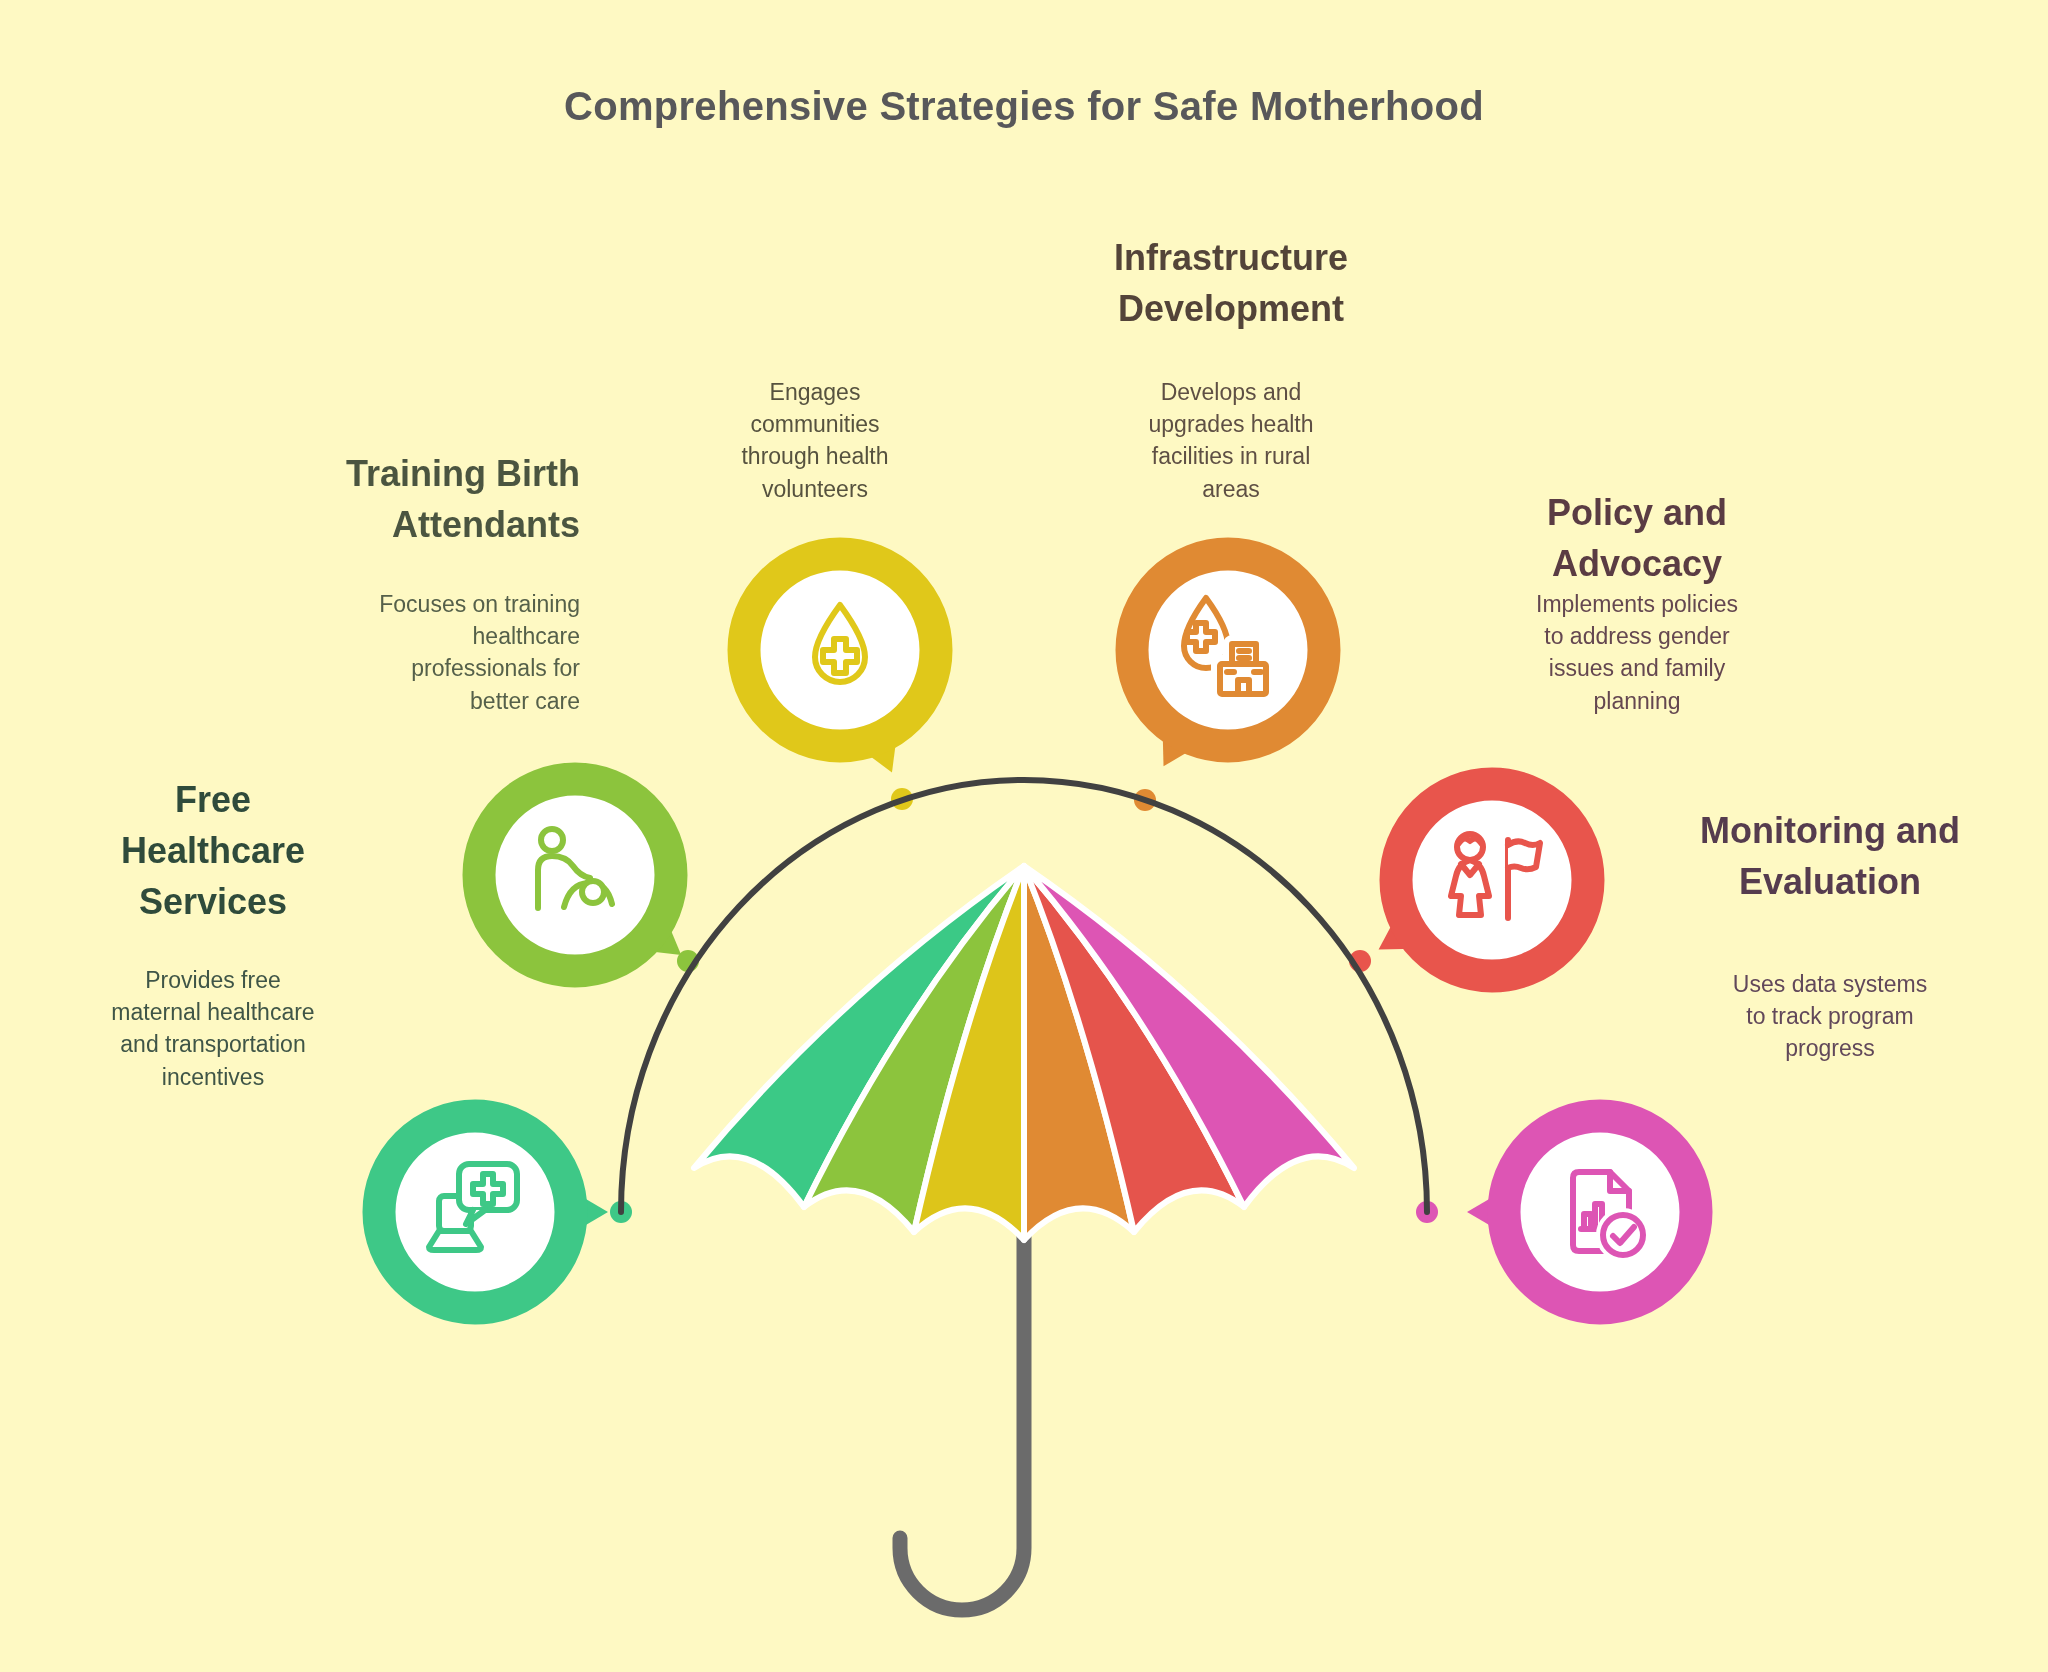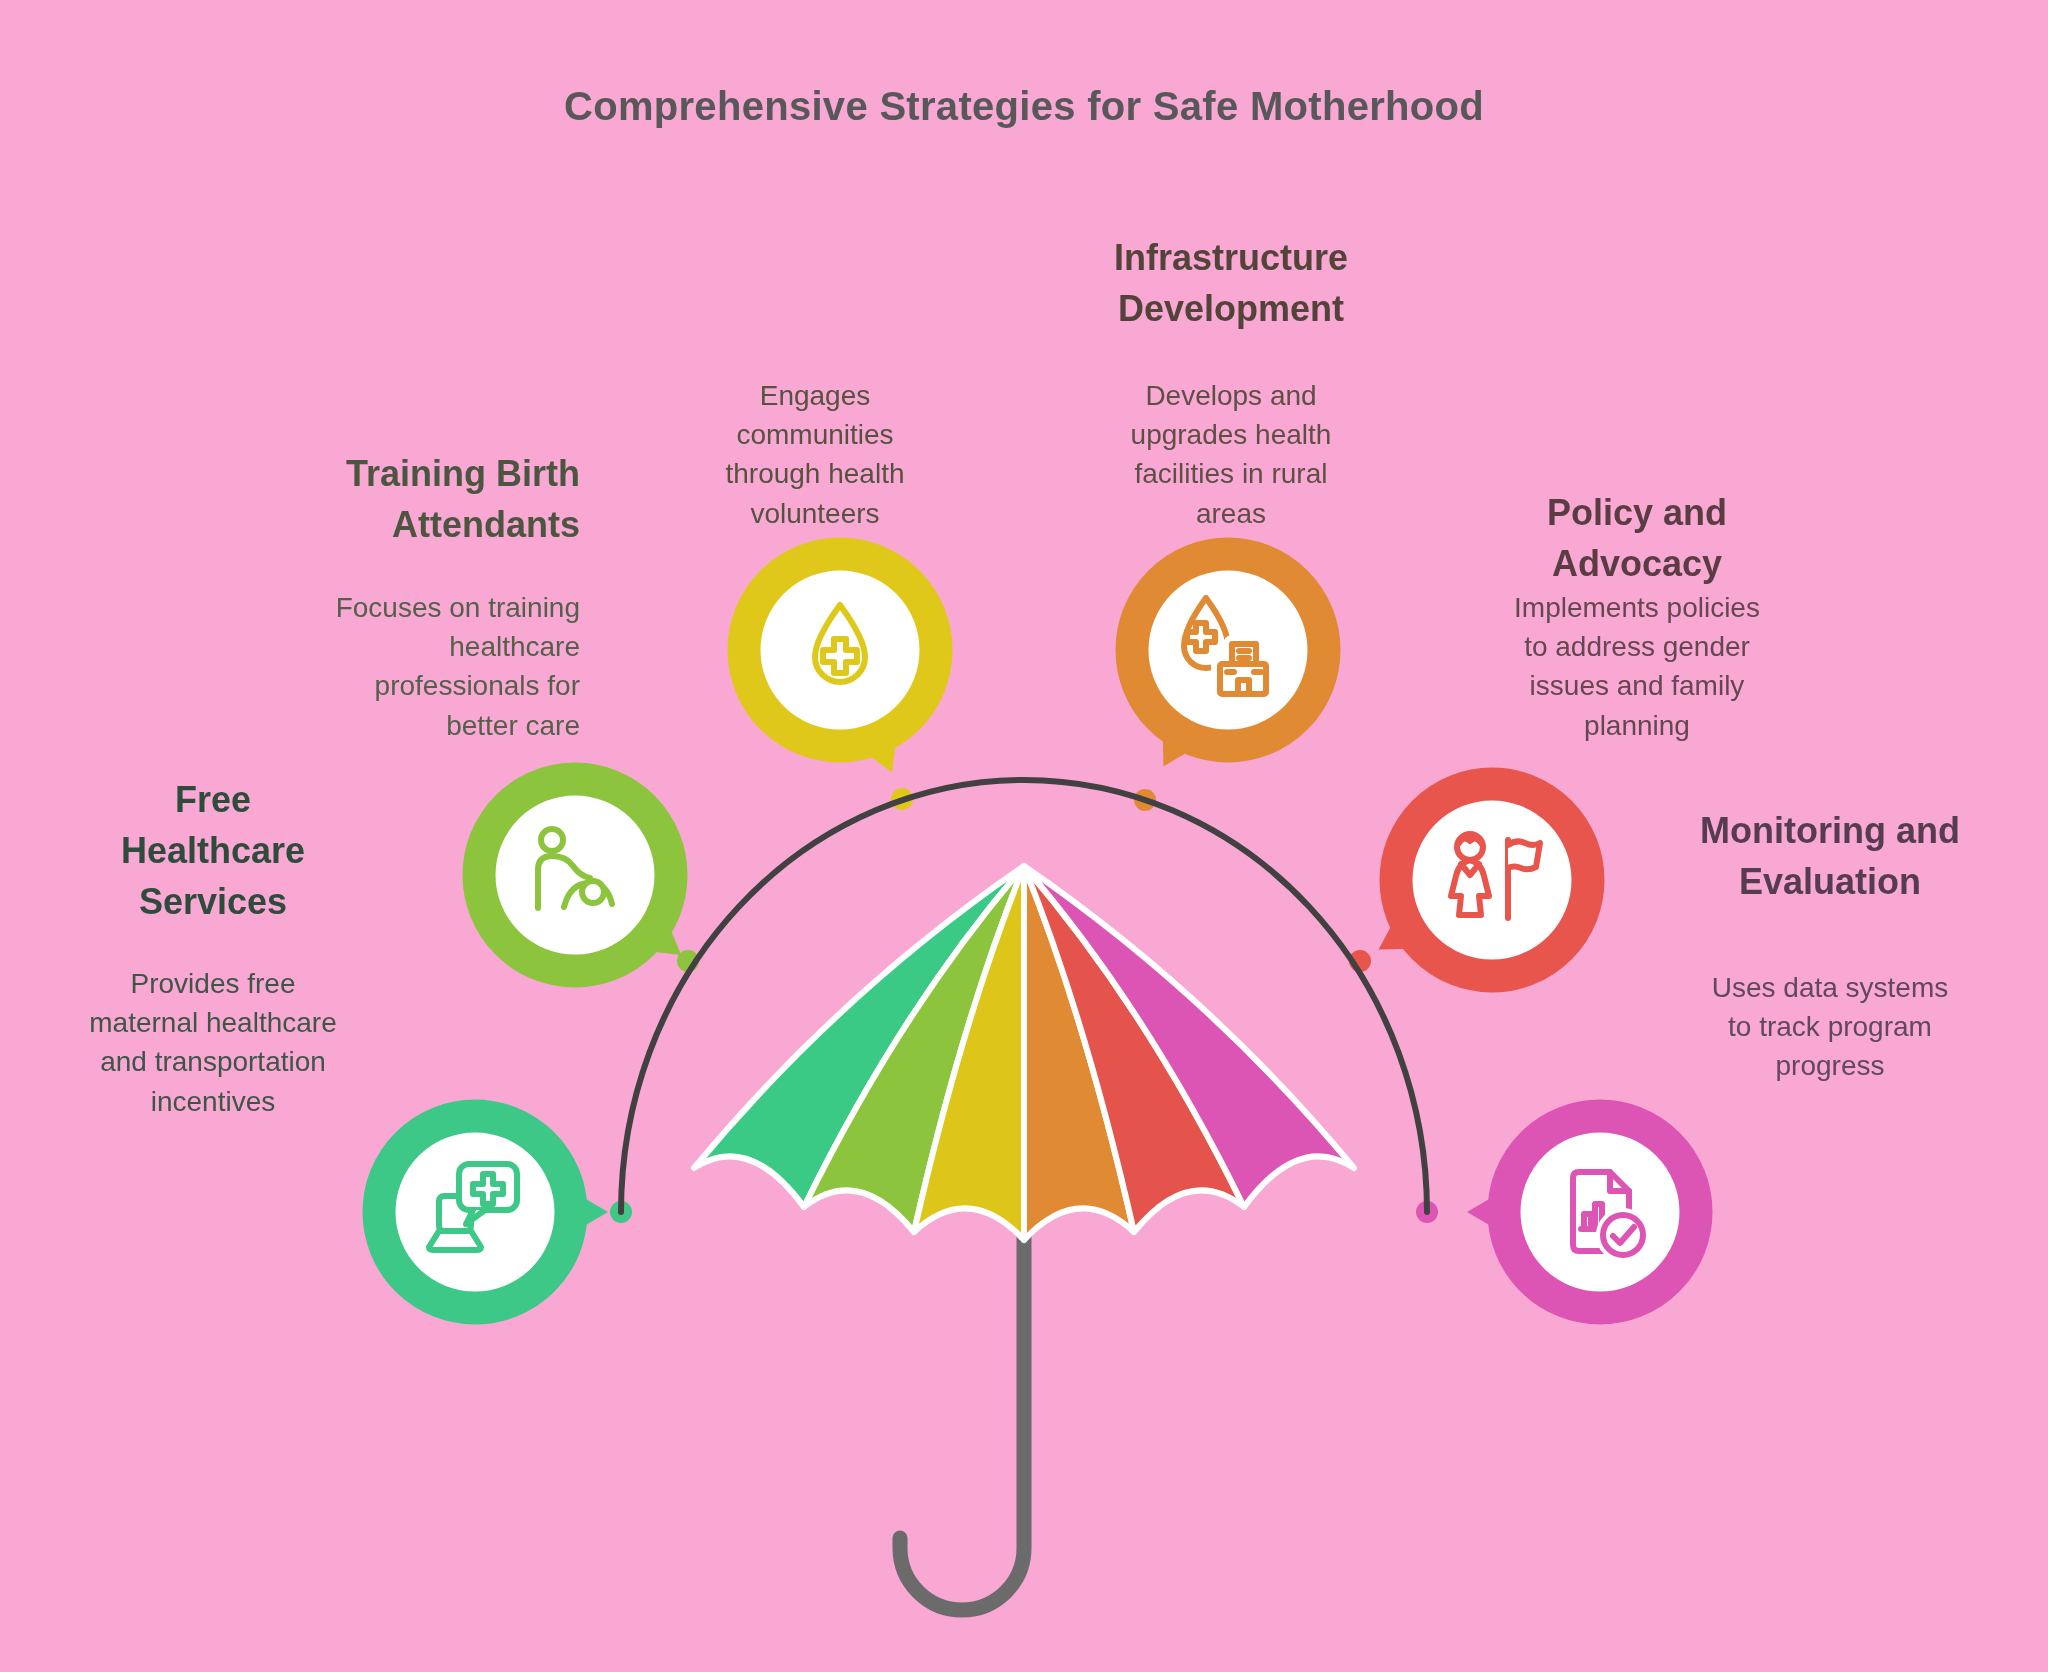--- a/index.html
+++ b/index.html
@@ -1,31 +1,31 @@
 <!DOCTYPE html>
 <html><head>
 <meta charset="utf-8">
 <style>
   html,body{margin:0;padding:0;background:#ffffff;}
   .stage{
     position:relative;
     width:2048px;height:1672px;
-    background:#f9a8d4;
+    background:#fef9c3;
     overflow:hidden;
     font-family:"Liberation Sans", sans-serif;
   }
   .art{position:absolute;left:0;top:0;width:2048px;height:1672px;display:block;}
   .title{
     position:absolute;left:0;top:84px;width:2048px;margin:0;
     text-align:center;
     font-size:40px;font-weight:bold;color:#58585a;letter-spacing:.3px;
   }
   .node-text{position:absolute;text-align:center;white-space:pre-line;}
   .node-heading{font-weight:bold;font-size:36px;line-height:1.42;margin:0;}
-  .node-body{font-size:28px;line-height:1.4;margin:0;}
+  .node-body{font-size:23px;line-height:1.4;margin:0;}
 
   .free        {left:43px;   width:340px;}
   .training    {left:220px;  width:360px;text-align:right;}
   .community   {left:655px;  width:320px;}
   .infrastructure{left:1071px;width:320px;}
   .policy      {left:1457px; width:360px;}
   .monitoring  {left:1650px; width:360px;}
 
   .free .node-heading{color:#2f4b3b;}        .free .node-body{color:#3f5547;}
   .training .node-heading{color:#4b5540;}    .training .node-body{color:#55604a;}

